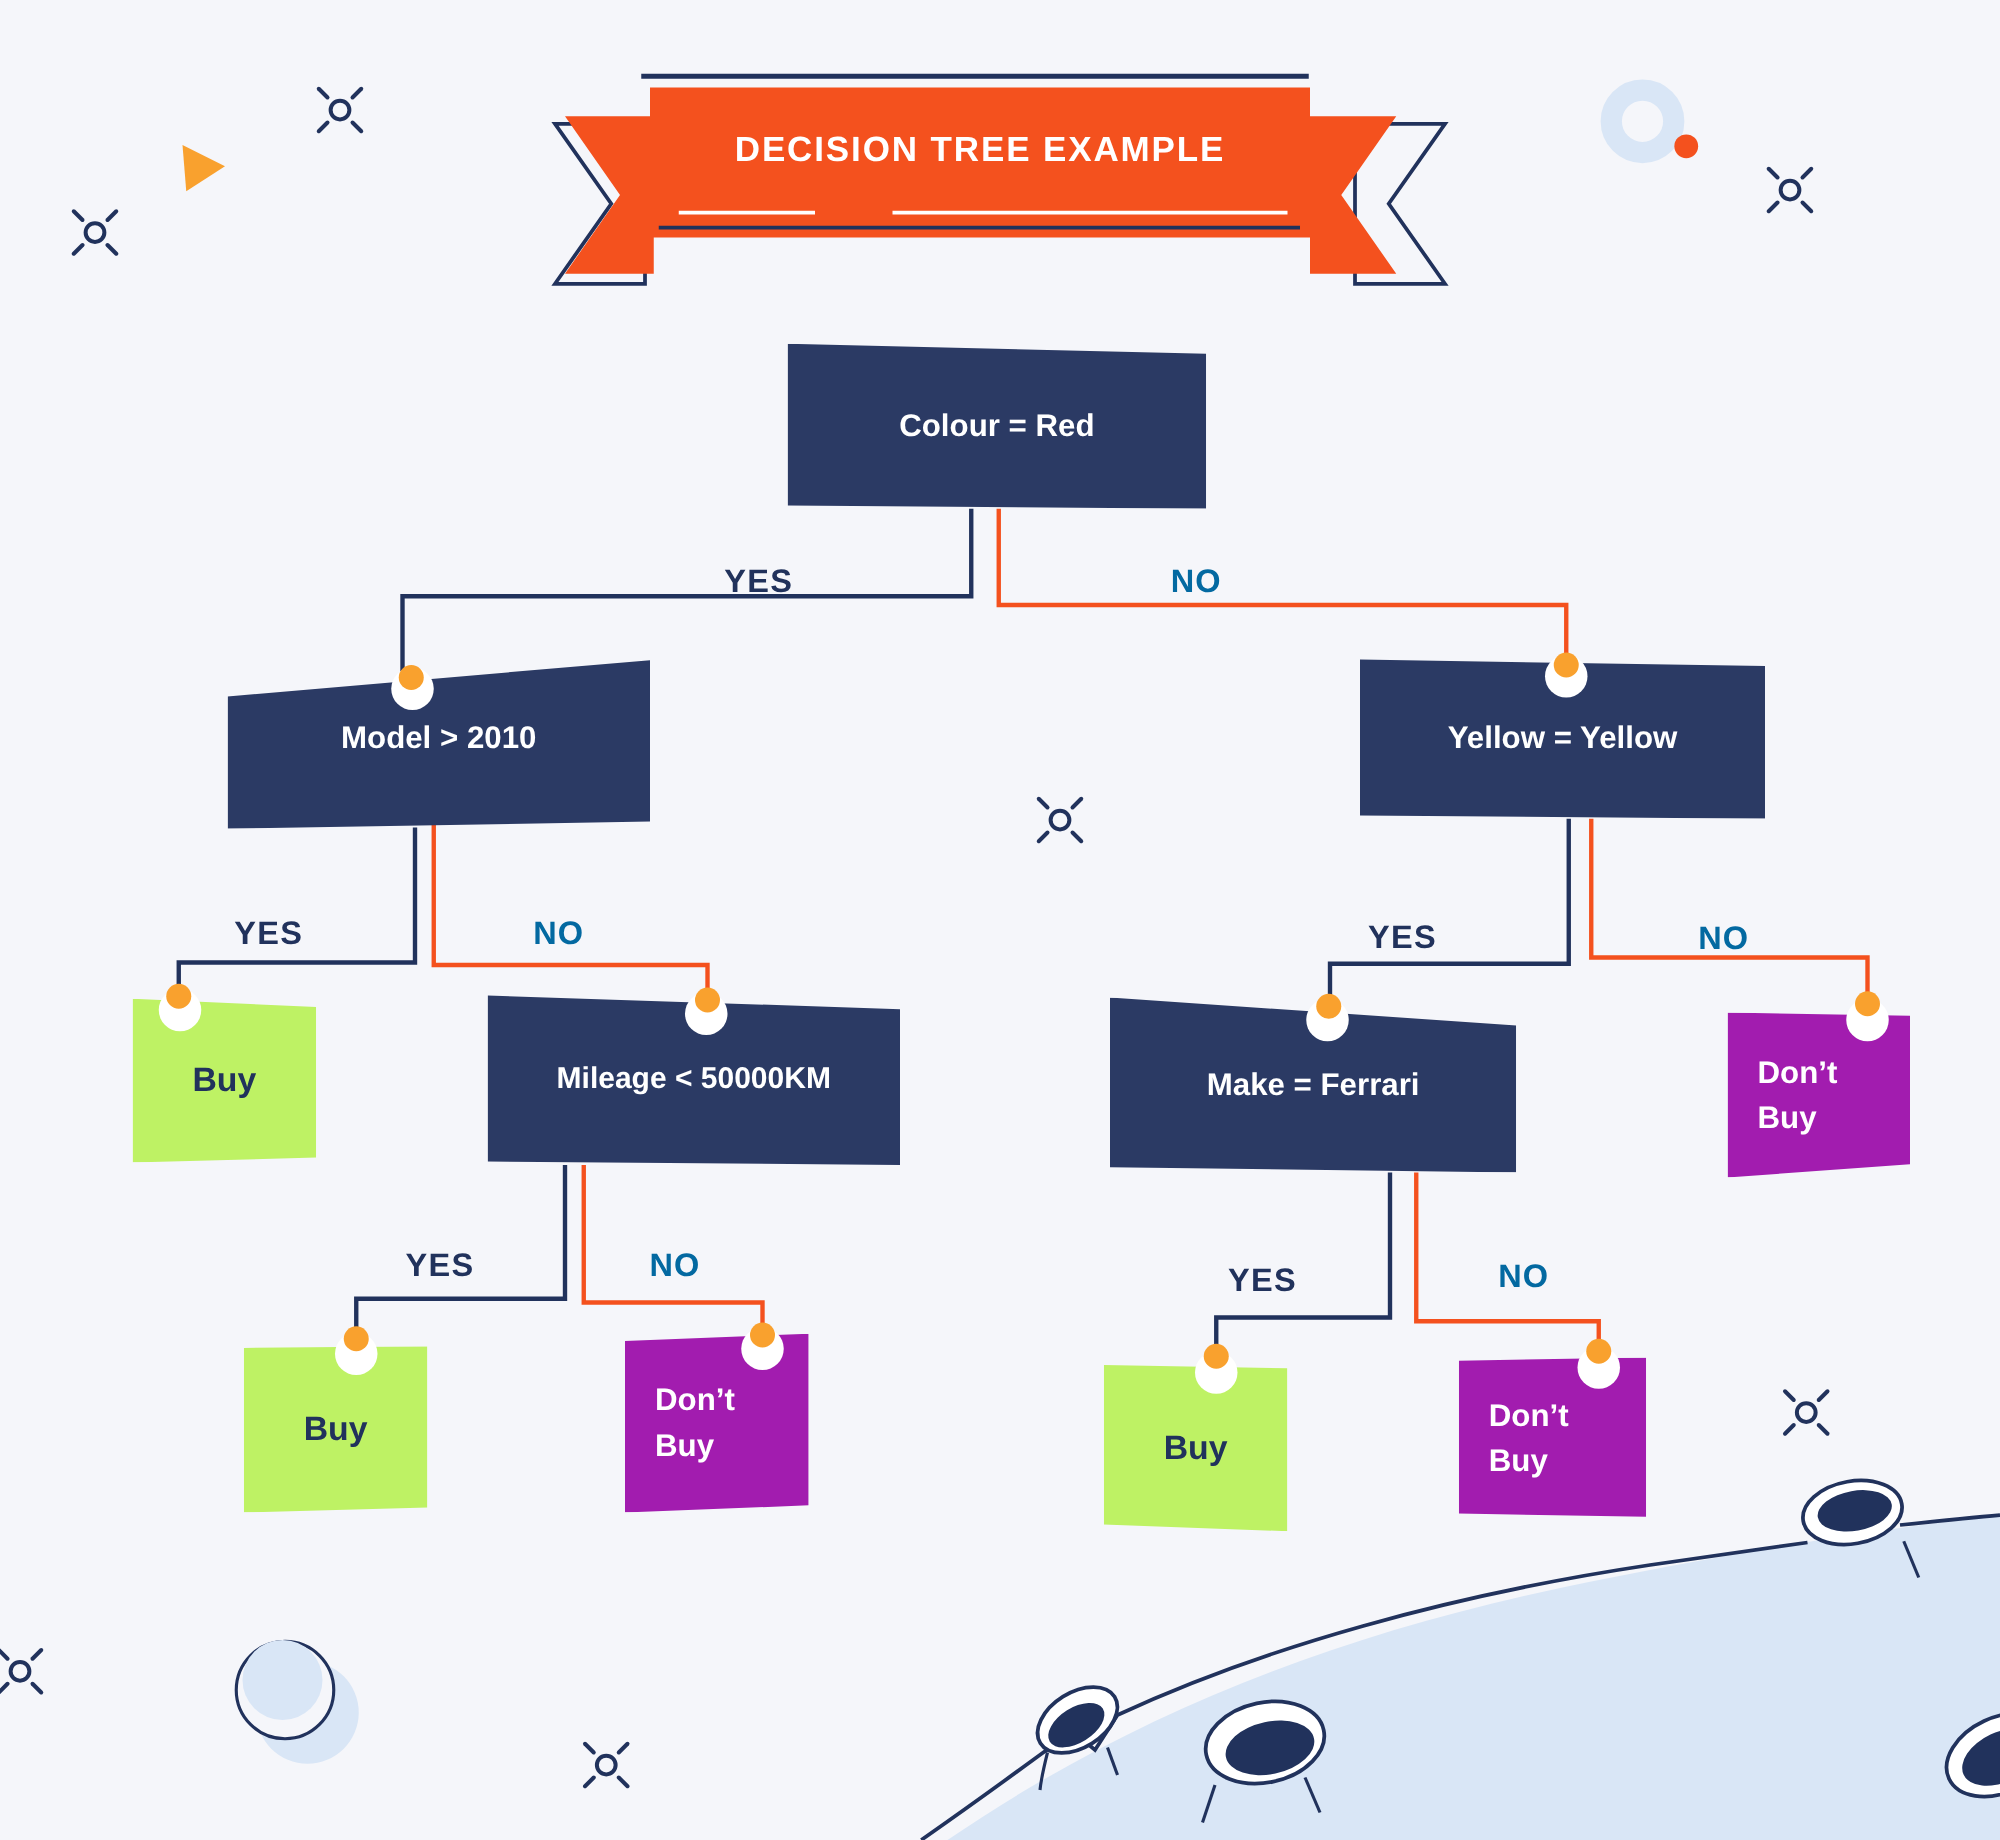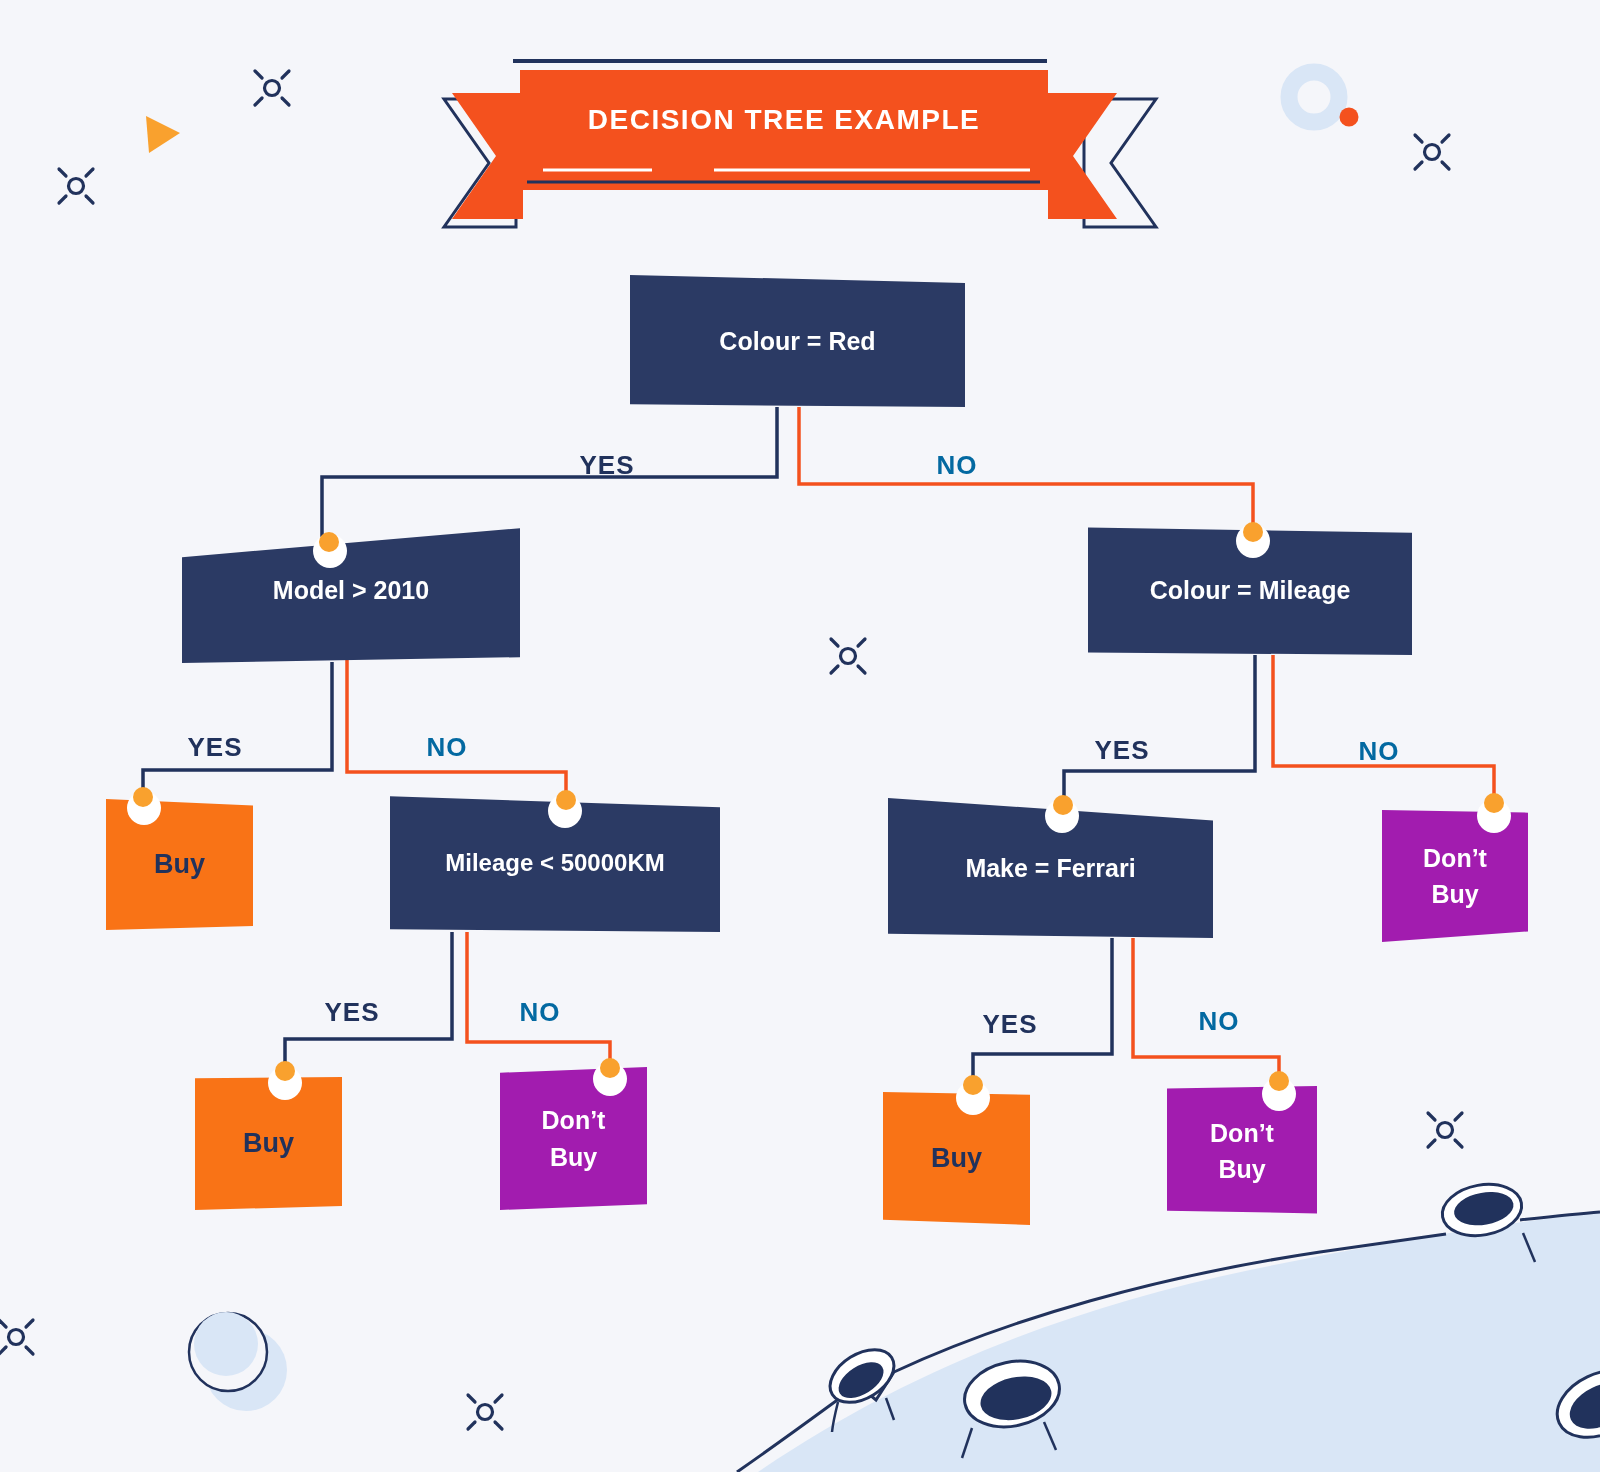--- a/index.html
+++ b/index.html
@@ -10,24 +10,24 @@
   }
   .decor{position:absolute;left:0;top:0;z-index:1;}
   .banner-title{
     position:absolute;left:520px;top:72px;width:528px;height:96px;
     display:flex;align-items:center;justify-content:center;
     color:#ffffff;font-weight:bold;font-size:28px;letter-spacing:1.5px;
     z-index:2;white-space:nowrap;
   }
   .node{
     position:absolute;display:flex;align-items:center;justify-content:center;
-    font-weight:bold;text-align:center;z-index:2;line-height:1.45;
+    font-weight:bold;text-align:left;z-index:2;line-height:1.45;
   }
   .node.navy{background:#2B3A64;color:#ffffff;}
-  .node.green{background:#f97316;color:#21325C;}
+  .node.green{background:#bef264;color:#21325C;}
   .node.orange{background:#a21caf;color:#ffffff;}
   .notch{position:absolute;width:34px;height:34px;border-radius:50%;background:#ffffff;z-index:3;}
   .pin{position:absolute;width:20px;height:20px;border-radius:50%;background:#F9A12E;z-index:4;}
   .edge-label{
     position:absolute;transform:translate(-50%,-50%);
     font-weight:bold;font-size:26px;letter-spacing:1px;z-index:2;white-space:nowrap;margin-top:20px;
   }
   .edge-label.yes{color:#21325C;}
   .edge-label.no{color:#0369a1;}
 </style>
@@ -137,21 +137,21 @@
     <span>Colour = Red</span>
   </div>
 
   <div class="node navy" style="left:182px;top:518px;width:338px;height:145px;font-size:25px;
               clip-path:polygon(0% 27%,100% 7%,100% 96%,0% 100%);">
     <span>Model &gt; 2010</span>
   </div>
 
   <div class="node navy" style="left:1088px;top:525px;width:324px;height:130px;font-size:25px;
               clip-path:polygon(0% 2%,100% 6%,100% 100%,0% 98%);">
-    <span>Colour = Mileage</span>
+    <span>Yellow = Yellow</span>
   </div>
 
   <div class="node green" style="left:106px;top:799px;width:147px;height:131px;font-size:27px;
               clip-path:polygon(0% 0%,100% 5%,100% 97%,0% 100%);">
     <span>Buy</span>
   </div>
 
   <div class="node navy" style="left:390px;top:795px;width:330px;height:137px;font-size:24px;
               clip-path:polygon(0% 1%,100% 9%,100% 100%,0% 98%);">
     <span>Mileage &lt; 50000KM</span>

